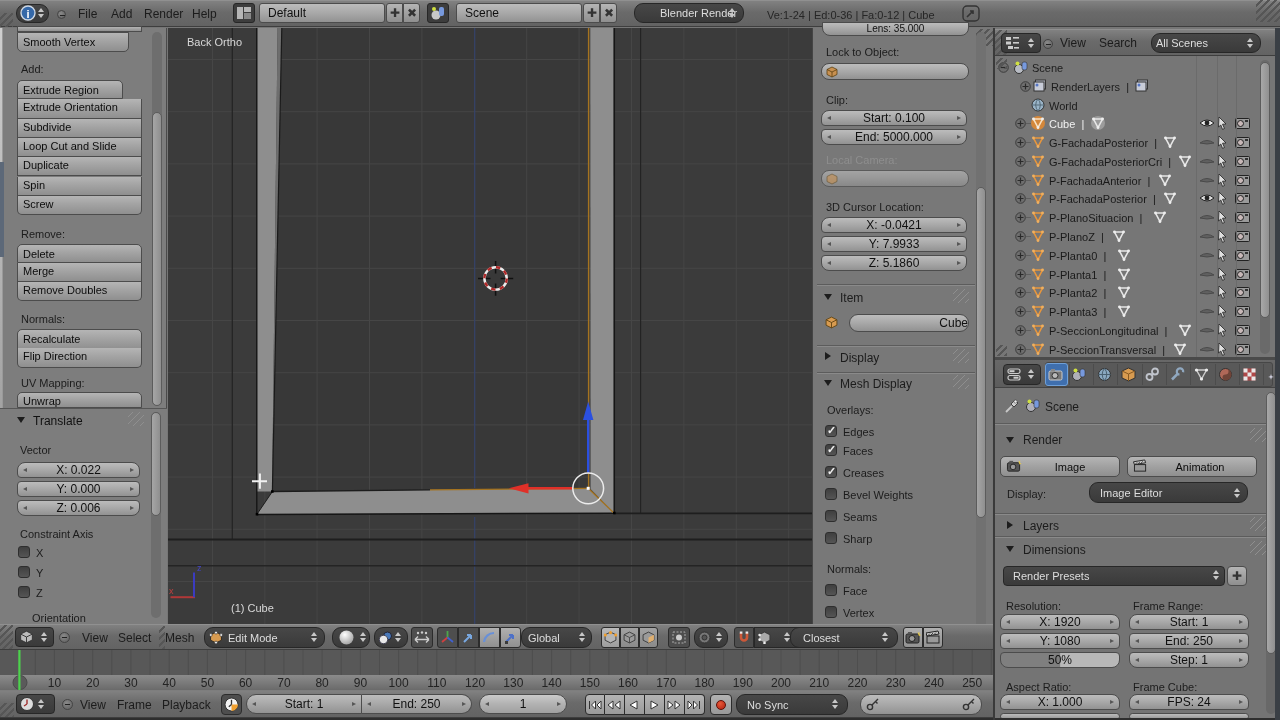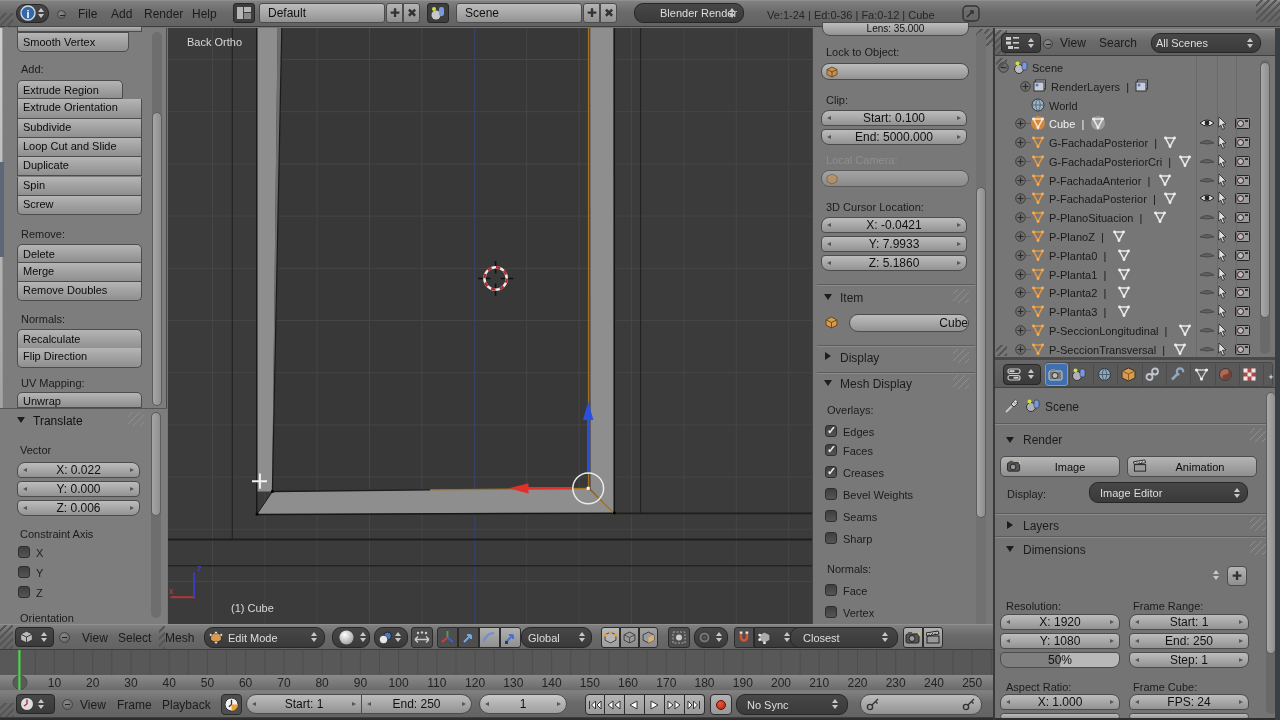--- a/index.html
+++ b/index.html
@@ -112,21 +112,21 @@
 <div class="num" style="left:17px;top:462px;width:123px;height:16px;border-radius:8px 8px 4px 4px;line-height:15px">X: 0.022<i class="l">◂</i><i class="r">▸</i></div>
 <div class="num" style="left:17px;top:481px;width:123px;height:16px;border-radius:4px;line-height:15px">Y: 0.000<i class="l">◂</i><i class="r">▸</i></div>
 <div class="num" style="left:17px;top:500px;width:123px;height:16px;border-radius:4px 4px 8px 8px;line-height:15px">Z: 0.006<i class="l">◂</i><i class="r">▸</i></div>
 <div class="lbl" style="left:20px;top:528px">Constraint Axis</div>
 <div class="cb" style="left:18px;top:546px"></div>
     <div class="lbl" style="left:36px;top:547px">X</div>
 <div class="cb" style="left:18px;top:566px"></div>
     <div class="lbl" style="left:36px;top:567px">Y</div>
 <div class="cb" style="left:18px;top:586px"></div>
     <div class="lbl" style="left:36px;top:587px">Z</div>
-<div class="lbl" style="left:20px;top:612px">Orientation</div>
+<div class="lbl" style="left:32px;top:612px">Orientation</div>
 <div class="abs" style="left:151px;top:412px;width:10px;height:206px;background:#6e6e6e;border-radius:5px"></div>
 <div class="abs" style="left:151px;top:412px;width:10px;height:104px;background:linear-gradient(90deg,#a6a6a6,#8f8f8f);border:1px solid #5c5c5c;border-radius:5px"></div>
 
 <svg class="abs" style="left:168px;top:28px" width="644" height="596" viewBox="168 28 644 596">
 <rect x="168" y="28" width="644" height="596" fill="#3b3b3b"></rect>
 <polygon points="281.8,28 588.6,28 588.6,488.3 272.4,491.5" fill="#383838"></polygon>
 
 <g stroke="#464646" stroke-width="1">
 <path d="M168 59.5H812M168 111.7H812M168 163.9H812M168 216.1H812M168 268.3H812M168 320.5H812M168 372.7H812M168 424.9H812M168 477.1H812M168 529.3H812M168 581.5H812M168 633.7H812"></path>
 <path d="M212.5 28V624M264.9 28V624M317.1 28V624M369.5 28V624M421.9 28V624M526.7 28V624M579.1 28V624M631.5 28V624M683.9 28V624M736.3 28V624M788.7 28V624"></path>
@@ -1048,20 +1048,21 @@
  <div class="dpill" style="left:94px;top:122px;width:159px;height:21px;line-height:20px"><span style="padding-left:10px">Image Editor</span></div>
  <div class="ud" style="left:239px;top:128px"></div>
  <div class="sep" style="left:0;top:153px;width:285px"></div>
  <div class="tri-r" style="left:12px;top:161px"></div>
  <div class="lbl" style="left:28px;top:160px;font-size:12px">Layers</div>
  <div class="grip" style="left:255px;top:157px"></div>
  <div class="sep" style="left:0;top:176px;width:285px"></div>
  <div class="tri-d" style="left:11px;top:186px"></div>
  <div class="lbl" style="left:28px;top:184px;font-size:12px">Dimensions</div>
  <div class="grip" style="left:255px;top:181px"></div>
+ <div class="dpill" style="left:8px;top:206px;width:222px;height:20px;border-radius:4px;line-height:19px"><span style="padding-left:9px">Render Presets</span></div>
  <div class="ud" style="left:218px;top:210px"></div>
  <div class="btn" style="left:232px;top:206px;width:20px;height:20px;border-radius:4px;padding:0;text-align:center;line-height:18px;font-size:12px;color:#333">✚</div>
  <div class="lbl" style="left:11px;top:240px">Resolution:</div>
  <div class="lbl" style="left:138px;top:240px">Frame Range:</div>
  <div class="num" style="left:5px;top:254px;width:120px;height:16px;border-radius:8px 8px 4px 4px;line-height:15px">X: 1920<i class="l">◂</i><i class="r">▸</i></div>
  <div class="num" style="left:5px;top:273px;width:120px;height:16px;border-radius:4px;line-height:15px">Y: 1080<i class="l">◂</i><i class="r">▸</i></div>
  <div class="num" style="left:5px;top:292px;width:120px;height:16px;border-radius:4px 4px 8px 8px;line-height:15px;background:linear-gradient(90deg,#7f7f7f 0 50%,#b8b8b8 50.5%)">50%</div>
  <div class="num" style="left:134px;top:254px;width:120px;height:16px;border-radius:8px 8px 4px 4px;line-height:15px">Start: 1<i class="l">◂</i><i class="r">▸</i></div>
  <div class="num" style="left:134px;top:273px;width:120px;height:16px;border-radius:4px;line-height:15px">End: 250<i class="l">◂</i><i class="r">▸</i></div>
  <div class="num" style="left:134px;top:292px;width:120px;height:16px;border-radius:4px 4px 8px 8px;line-height:15px">Step: 1<i class="l">◂</i><i class="r">▸</i></div>

